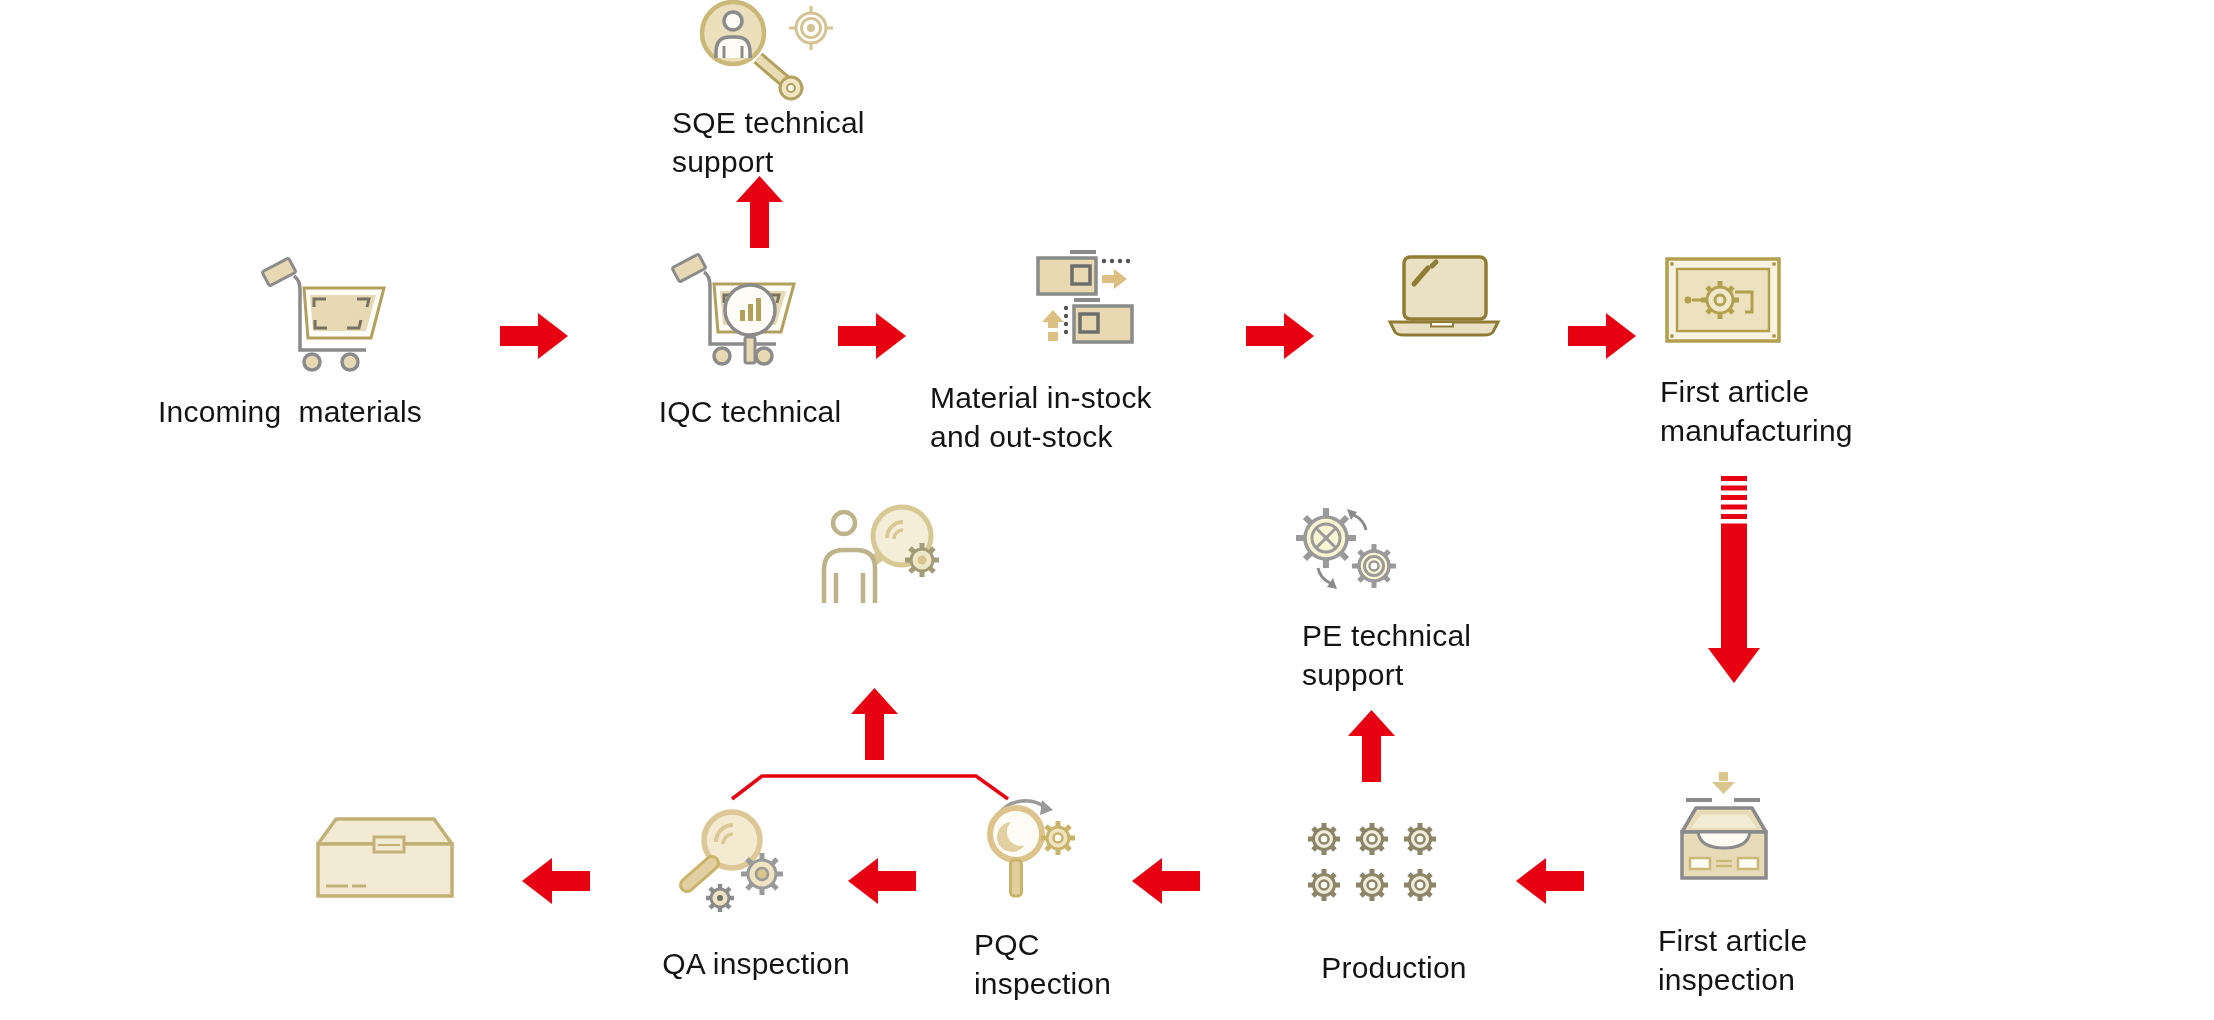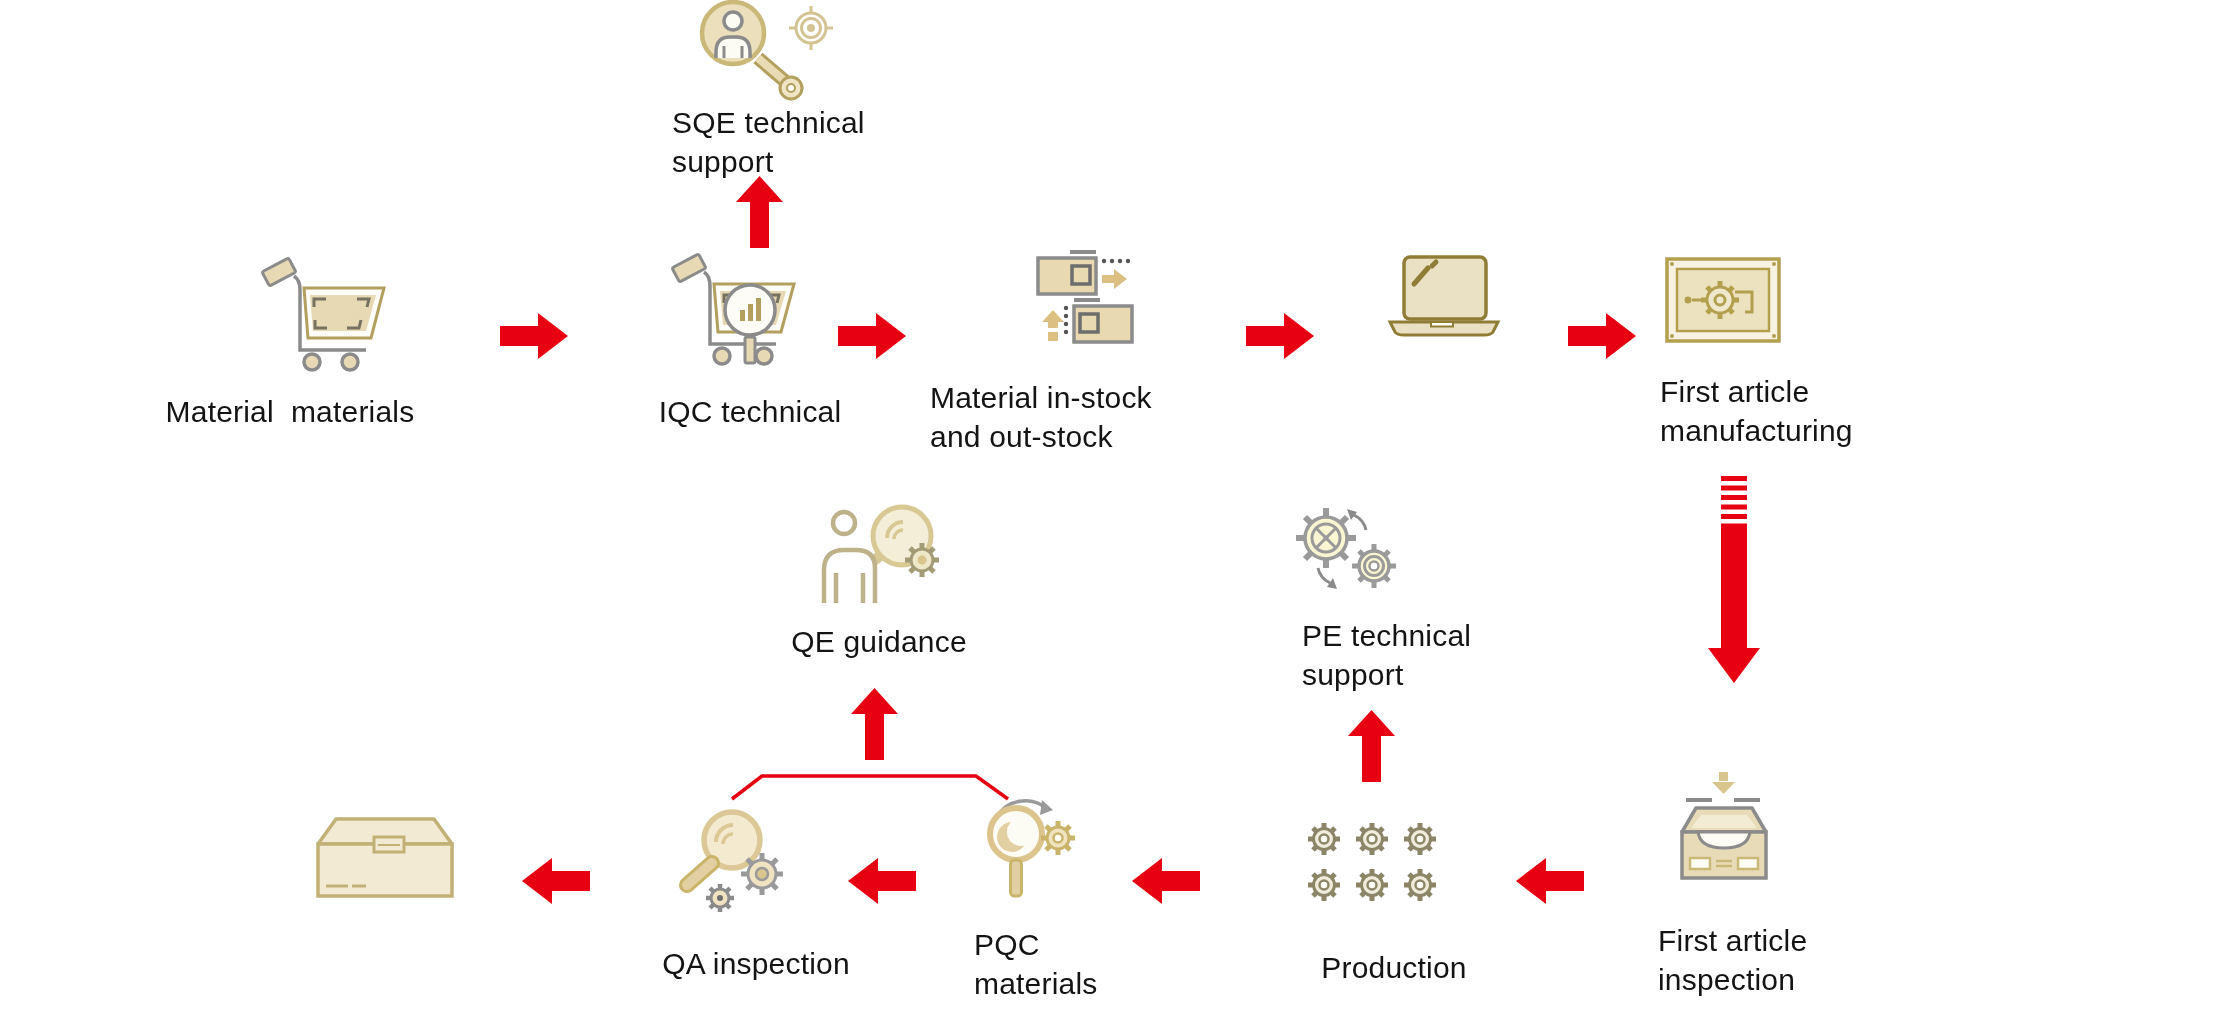--- a/index.html
+++ b/index.html
@@ -276,43 +276,42 @@
   </svg>
 
   <svg class="abs" style="left:522px;top:858px" width="68" height="46" viewBox="0 0 68 46">
     <polygon points="68,13 30,13 30,0 0,23 30,46 30,33 68,33" fill="#e60012"></polygon>
   </svg>
 
   <svg class="abs" style="left:730px;top:773px" width="280" height="28" viewBox="0 0 280 28">
     <polyline points="2,26 32,3 246,3 278,26" fill="none" stroke="#e60012" stroke-width="3.5"></polyline>
   </svg>
 
-  <div class="lbl center" style="left:130px;top:392px">Material  materials</div>
+  <div class="lbl center" style="left:130px;top:392px">Incoming  materials</div>
 
   <div class="lbl center" style="left:590px;top:392px">IQC technical</div>
 
   <div class="lbl" style="left:672px;top:103px">SQE technical
 support</div>
 
   <div class="lbl" style="left:930px;top:378px">Material in-stock
 and out-stock</div>
 
 
   <div class="lbl" style="left:1660px;top:372px">First article
 manufacturing</div>
 
-  <div class="lbl center" style="left:719px;top:622px">QE guidance</div>
 
   <div class="lbl" style="left:1302px;top:616px">PE technical
 support</div>
 
   <div class="lbl" style="left:1658px;top:921px">First article
 inspection</div>
 
   <div class="lbl center" style="left:1234px;top:948px">Production</div>
 
   <div class="lbl" style="left:974px;top:925px">PQC
-materials</div>
+inspection</div>
 
   <div class="lbl center" style="left:596px;top:944px">QA inspection</div>
 
 
 </div>
 
 </body></html>

